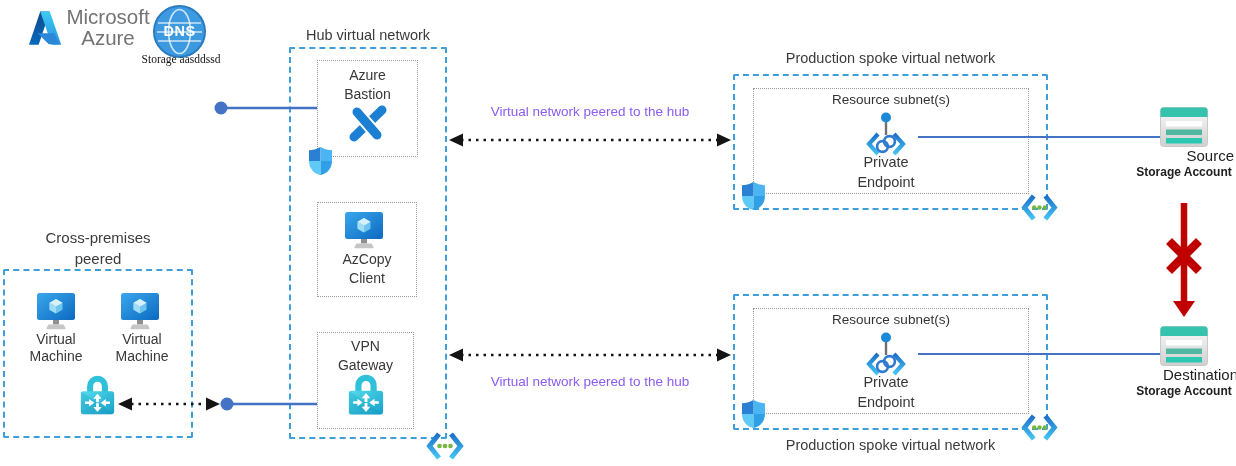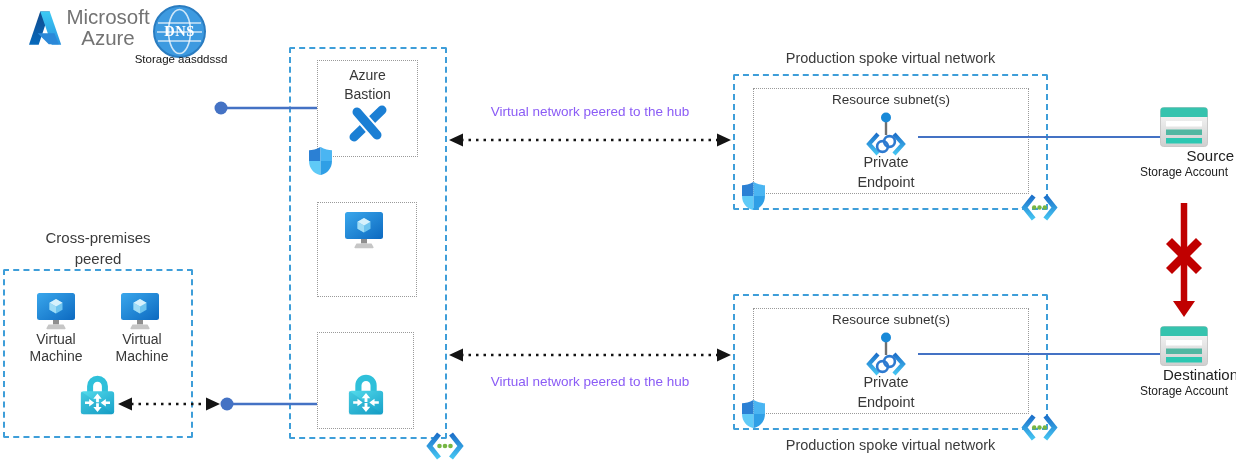--- a/index.html
+++ b/index.html
@@ -5,26 +5,26 @@
   html,body{margin:0;padding:0;background:#fff;}
   #canvas{position:relative;width:1236px;height:466px;background:#ffffff;
           font-family:"Liberation Sans",sans-serif;color:#3b3b3b;overflow:hidden;}
   .abs{position:absolute;}
   .lbl{white-space:pre-line;text-align:center;line-height:19px;font-size:14px;color:#383838;}
   .title{font-size:14.5px;color:#3b3b3b;text-align:center;}
   .vnet-box{border:2px dashed #3e9ed9;box-sizing:border-box;border-radius:2px;background:transparent;}
   .subnet-box{border:1.5px dotted #9a9a9a;box-sizing:border-box;background:transparent;}
   .peer-lbl{font-size:13.5px;color:#8b5cf6;text-align:center;}
   .brand-text{color:#737373;font-size:20.5px;line-height:21px;text-align:center;}
-  .caption{font-size:11.5px;color:#151515;text-align:center;}
+  .caption{font-size:11.5px;color:#151515;text-align:center;font-family:Liberation Serif, serif;}
   .sa-name{font-size:15px;color:#222;text-align:right;}
-  .sa-type{font-size:12px;font-weight:400;color:#222;text-align:center;}
+  .sa-type{font-size:12px;font-weight:700;color:#222;text-align:center;}
   .dns-wrap{border-radius:50%;background:#3d9ae0;border:2px solid #2a7cc0;box-sizing:border-box;}
   .dns-txt{position:absolute;left:0;top:16px;width:100%;text-align:center;color:#fff;
-           font-size:14.5px;font-weight:bold;letter-spacing:.5px;font-family:Liberation Serif, serif;}
+           font-size:14.5px;font-weight:bold;letter-spacing:.5px;}
   svg{display:block;}
   #connectors{pointer-events:none;}
 </style>
 </head>
 <body>
 
 <div id="canvas">
 
   <svg width="0" height="0" style="position:absolute">
     <defs>
@@ -132,38 +132,43 @@
   </div>
   <div class="abs dns-wrap" style="left:153px;top:5px;width:53px;height:53px">
     <svg width="49" height="49" style="position:absolute;left:0;top:0" aria-hidden="true">
       <ellipse cx="24.5" cy="24.5" rx="11" ry="22" fill="none" stroke="#ffffff" stroke-width="1.6" opacity="0.75"></ellipse>
       <path d="M3 16h43M2 25h45M3 34h43" stroke="#ffffff" stroke-width="1.6" fill="none" opacity="0.75"></path>
     </svg>
     <span class="dns-txt">DNS</span>
   </div>
   <div class="abs caption" style="left:126px;top:53px;width:110px">Storage aasddssd</div>
 
+  <div class="abs title" style="left:289px;top:27px;width:158px">Hub virtual network</div>
   <div class="abs vnet-box" style="left:289px;top:47px;width:158px;height:392px"></div>
 
   <div class="abs subnet-box" style="left:317px;top:60px;width:101px;height:97px"></div>
   <div class="abs lbl" style="left:317px;top:66px;width:101px">Azure
 Bastion</div>
   <svg class="abs" style="left:341px;top:98px" width="52" height="48">
     <use href="#icon-bastion" width="52" height="48"></use>
   </svg>
   <svg class="abs" style="left:308px;top:146px" width="25" height="30">
     <use href="#icon-shield" width="25" height="30"></use>
   </svg>
 
   <div class="abs subnet-box" style="left:317px;top:202px;width:100px;height:95px"></div>
   <svg class="abs" style="left:344px;top:211px" width="40" height="38">
     <use href="#icon-monitor" width="40" height="38"></use>
   </svg>
+  <div class="abs lbl" style="left:317px;top:250px;width:100px">AzCopy
+Client</div>
 
   <div class="abs subnet-box" style="left:317px;top:332px;width:97px;height:97px"></div>
+  <div class="abs lbl" style="left:317px;top:337px;width:97px">VPN
+Gateway</div>
   <svg class="abs" style="left:347px;top:370px" width="38" height="47">
     <use href="#icon-lock" width="38" height="47"></use>
   </svg>
   <svg class="abs" style="left:426px;top:431px" width="38" height="30">
     <use href="#icon-vnet" width="38" height="30"></use>
   </svg>
 
   <div class="abs title lbl" style="left:3px;top:227px;width:190px;font-size:15px;line-height:21px">Cross-premises
 peered</div>
   <div class="abs vnet-box" style="left:3px;top:269px;width:190px;height:169px"></div>

